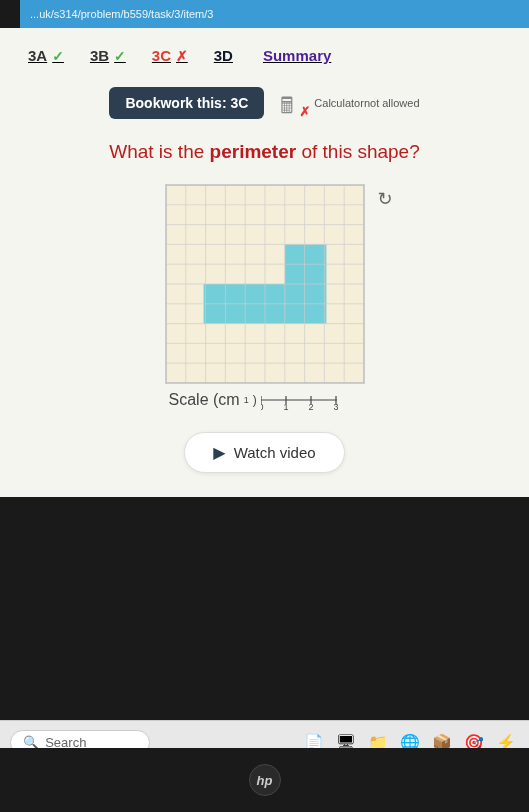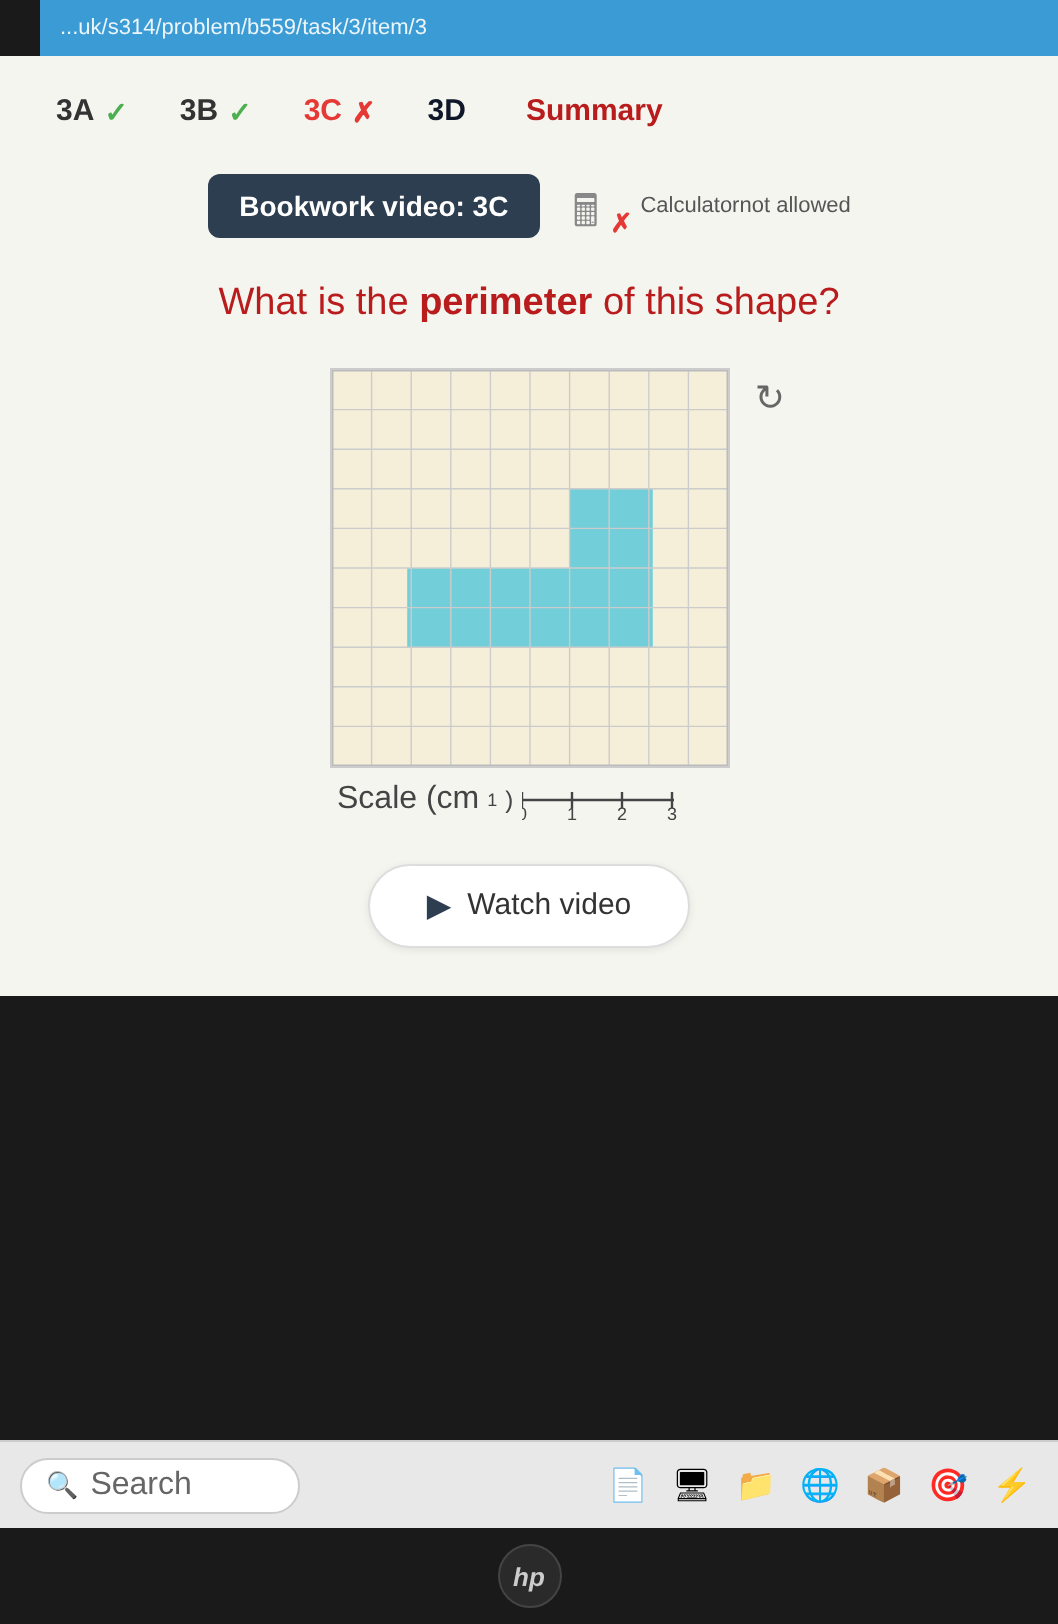--- a/index.html
+++ b/index.html
@@ -36,20 +36,21 @@
       position: relative;
     }
 
     
     .nav-tabs {
       display: flex;
       align-items: center;
       padding: 14px 18px 10px 18px;
       gap: 6px;
       background: #f5f5f0;
+      text-decoration: underline;
     }
 
     .tab {
       display: flex;
       align-items: center;
       gap: 5px;
       padding: 5px 10px;
       border-radius: 4px;
       font-size: 15px;
       font-weight: 600;
@@ -62,21 +63,21 @@
 
     .tab-active-wrong {
       color: #e53935;
     }
 
     .tab-inactive {
       color: #0f172a;
     }
 
     .tab-summary {
-      color: #b91c1c;
+      color: #4c1d95;
       margin-left: 4px;
     }
 
     .check-icon {
       color: #4caf50;
       font-size: 14px;
     }
 
     .x-icon {
       color: #e53935;
@@ -241,21 +242,21 @@
       gap: 6px;
       width: 140px;
     }
 
     .search-icon {
       color: #555;
       font-size: 13px;
     }
 
     .search-text {
-      font-size: 16px;
+      font-size: 13px;
       color: #666;
     }
 
     .taskbar-icons {
       display: flex;
       align-items: center;
       gap: 6px;
       flex: 1;
       justify-content: flex-end;
     }
@@ -268,21 +269,21 @@
       justify-content: center;
       font-size: 16px;
     }
 
     
     .hp-bar {
       position: absolute;
       bottom: 0;
       left: 0;
       width: 100%;
-      height: 48px;
+      height: 64px;
       background: #1a1a1a;
       display: flex;
       align-items: center;
       justify-content: center;
     }
 
     .hp-logo {
       width: 32px;
       height: 32px;
       background: #2a2a2a;
@@ -321,21 +322,21 @@
     </div>
     <div class="tab tab-inactive">
       <span>3D</span>
     </div>
     <div class="tab tab-summary">
       <span>Summary</span>
     </div>
   </div>
 
   <div class="bookwork-bar">
-    <div class="bookwork-badge">Bookwork video: 3C</div>
+    <div class="bookwork-badge">Bookwork this: 3C</div>
     <div class="calculator-info">
       <div class="calc-icon-wrap">
         <span class="calc-icon">🖩</span>
         <span class="calc-x">✗</span>
       </div>
       <div class="calculator-text">
         <span>Calculator</span>
         <span>not allowed</span>
       </div>
     </div>

